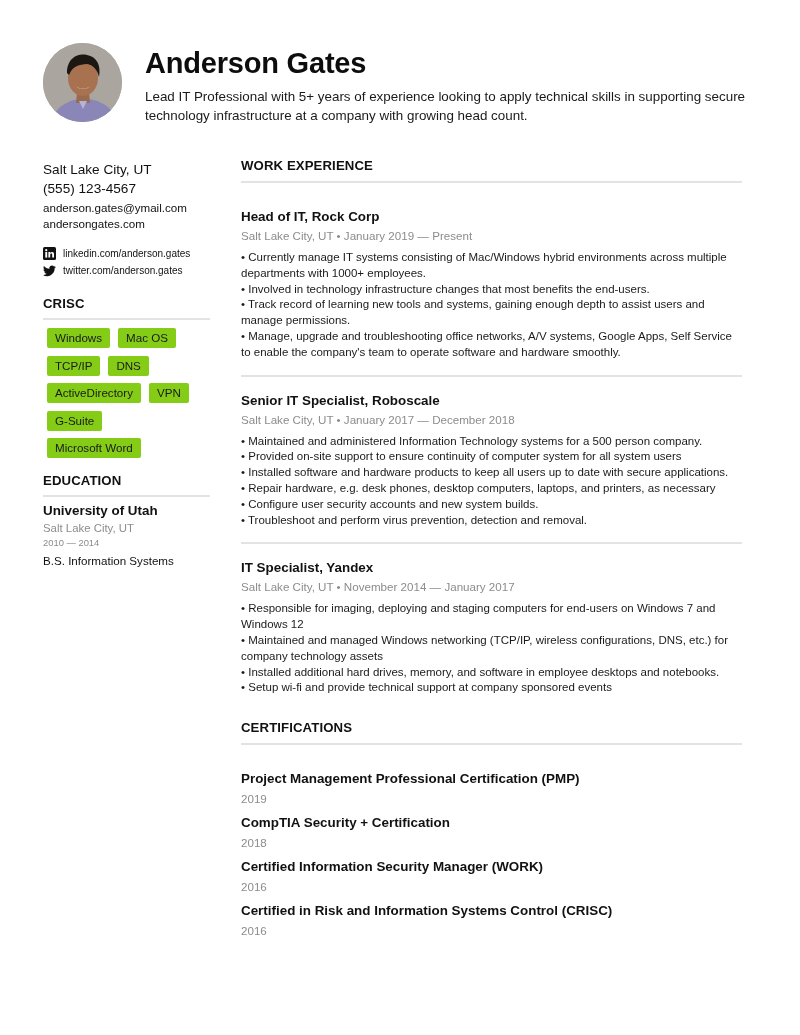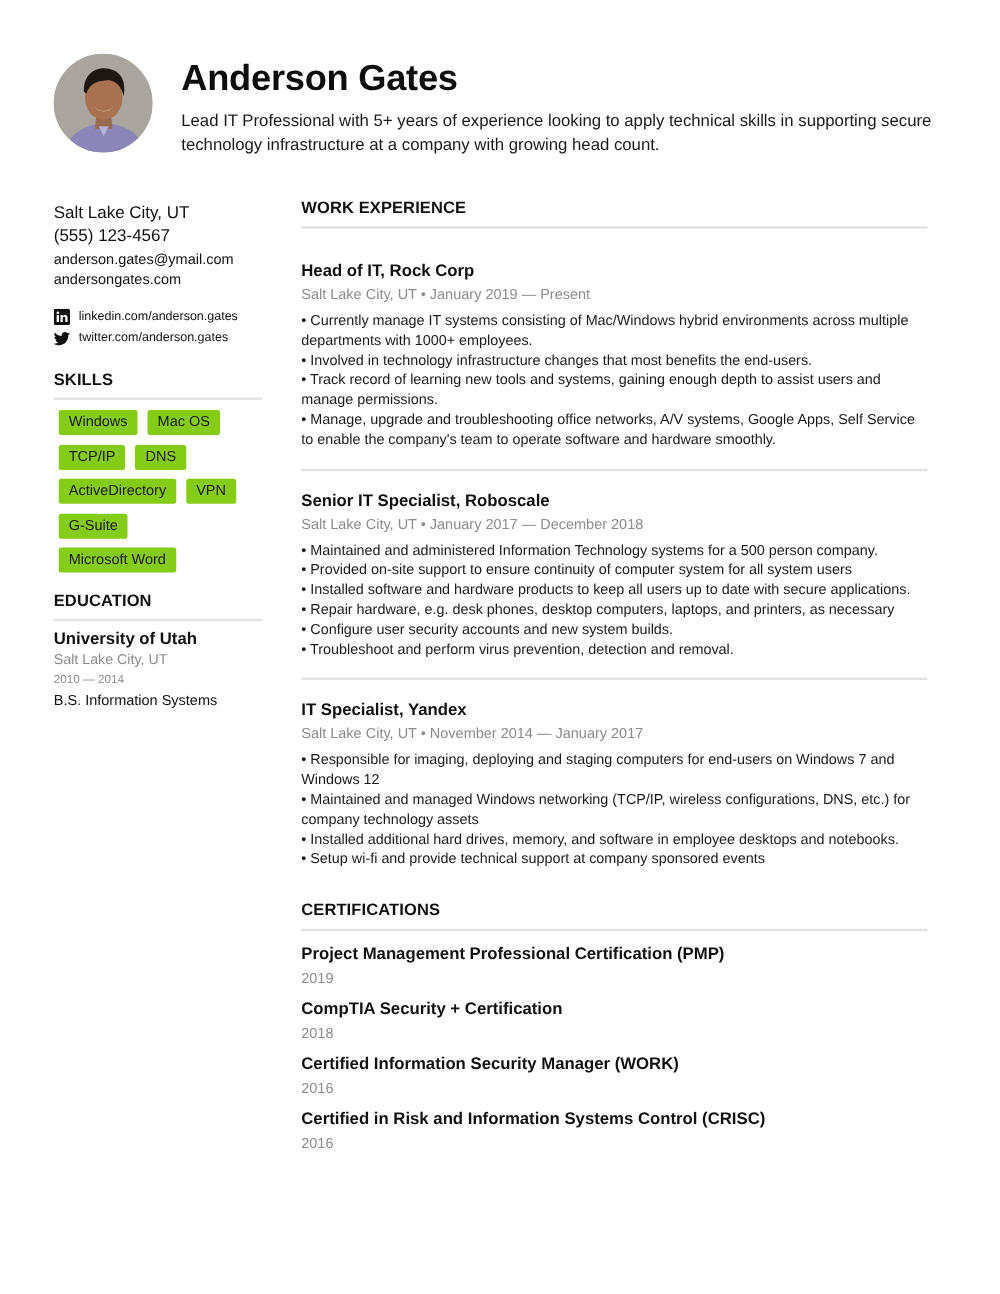--- a/index.html
+++ b/index.html
@@ -79,21 +79,21 @@
   <div class="social">
     <span class="ico">
       <svg width="14" height="12" viewBox="0 0 24 20">
         <path d="M24 2.4c-.9.4-1.8.7-2.8.8 1-.6 1.8-1.6 2.2-2.7-1 .6-2 1-3.1 1.2C19.3.7 18 0 16.6 0c-2.7 0-4.9 2.2-4.9 4.9 0 .4 0 .8.1 1.1C7.7 5.8 4.1 3.9 1.7.9c-.4.7-.7 1.6-.7 2.5 0 1.7.9 3.2 2.2 4.1-.8 0-1.6-.2-2.2-.6v.1c0 2.4 1.7 4.4 3.9 4.8-.4.1-.8.2-1.3.2-.3 0-.6 0-.9-.1.6 2 2.4 3.4 4.6 3.4-1.7 1.3-3.8 2.1-6.1 2.1-.4 0-.8 0-1.2-.1 2.2 1.4 4.8 2.2 7.5 2.2 9.1 0 14-7.5 14-14v-.6c1-.7 1.8-1.6 2.5-2.5z" fill="#111"></path>
       </svg>
     </span>
     <span>twitter.com/anderson.gates</span>
   </div>
 
   <div style="height:17px"></div>
-  <div class="section-title">SKILLS</div>
+  <div class="section-title">CRISC</div>
   <div style="height:7px"></div>
   <div class="rule"></div>
   <div style="height:8px"></div>
   <div class="tags">
     <span class="tag">Windows</span>
     <span class="tag">Mac OS</span>
     <span class="tag">TCP/IP</span>
     <span class="tag">DNS</span>
     <div style="width:100%;height:0"></div>
     <span class="tag">ActiveDirectory</span>
@@ -166,21 +166,21 @@
       <div>• Installed additional hard drives, memory, and software in employee desktops and notebooks.</div>
       <div>• Setup wi-fi and provide technical support at company sponsored events</div>
     </div>
   </div>
 
   <div style="height:24px"></div>
   <div class="section-title">CERTIFICATIONS</div>
   <div style="height:8px"></div>
   <div class="rule"></div>
 
-  <div style="padding-top:10px;">
+  <div style="padding-top:26px;">
     <div class="cert-title">Project Management Professional Certification (PMP)</div>
     <div style="height:6px"></div>
     <div class="cert-year">2019</div>
   </div>
   <div style="padding-top:10px;">
     <div class="cert-title">CompTIA Security + Certification</div>
     <div style="height:6px"></div>
     <div class="cert-year">2018</div>
   </div>
   <div style="padding-top:10px;">

